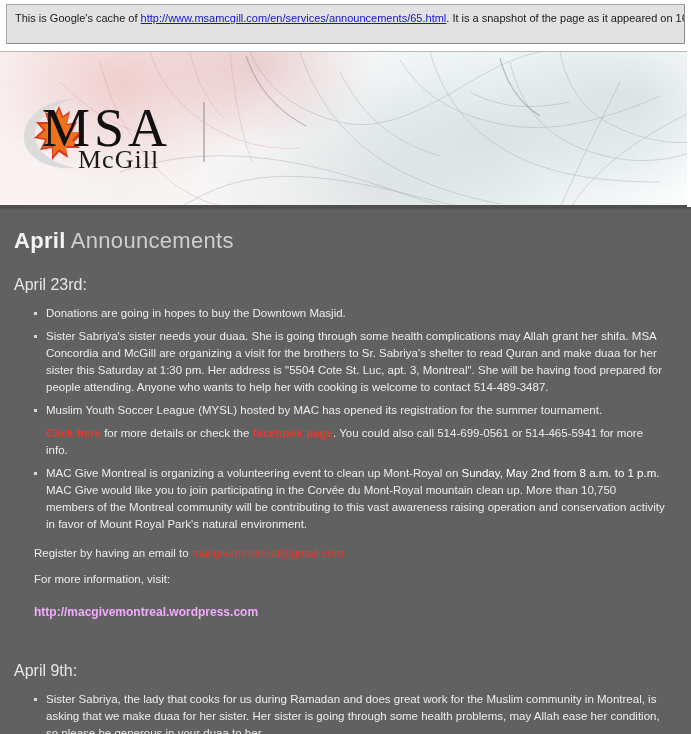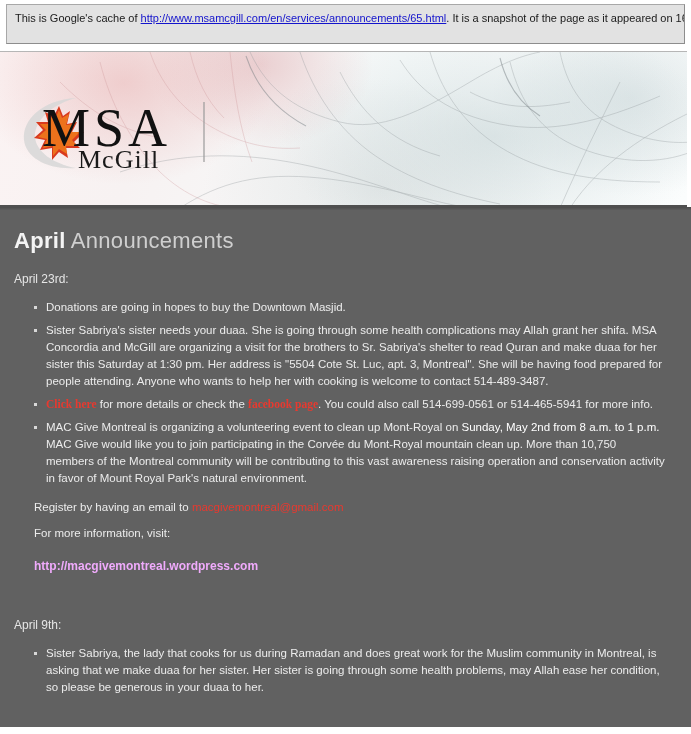--- a/index.html
+++ b/index.html
@@ -89,34 +89,34 @@
   }
   .content:before {
     content: "";
     position: absolute;
     left: 0; right: 0; top: 0;
     height: 3px;
     background: linear-gradient(#4b4b4b, #5d5d5d);
   }
 
   h1.page-title {
-    margin: 0 0 18px 0;
+    margin: 0 0 24px 0;
     font-size: 22px;
     font-weight: normal;
     letter-spacing: 0.3px;
     color: #cfcfcf;
     line-height: 1.1;
   }
   h1.page-title .strong {
     color: #f4f4f4;
     font-weight: bold;
   }
 
   .date-head {
-    font-size: 12px;
+    font-size: 16px;
     color: #e6e6e6;
     margin: 0 0 9px 0;
     line-height: 16px;
   }
 
   ul.ann-list {
     list-style: none;
     margin: 12px;
     padding: 0;
   }
@@ -138,21 +138,20 @@
     background: #d8d8d8;
   }
   .sub-line {
     display: block;
     margin-top: 6px;
   }
   .red-link {
     color: #e8392f;
     text-decoration: none;
     font-weight: bold;
-    font-family: Liberation Serif, serif;
   }
   .red-plain {
     color: #e8392f;
     text-decoration: none;
   }
   .blue-link {
     color: #f0abfc;
     text-decoration: none;
     font-weight: bold;
     font-size: 12px;
@@ -246,20 +245,21 @@
 
     <li>
       <span>Donations are going in hopes to buy the Downtown Masjid.</span>
     </li>
 
     <li>
       <span>Sister Sabriya's sister needs your duaa. She is going through some health complications may Allah grant her shifa. MSA Concordia and McGill are organizing a visit for the brothers to Sr. Sabriya's shelter to read Quran and make duaa for her sister this Saturday at 1:30 pm. Her address is "5504 Cote St. Luc, apt. 3, Montreal". She will be having food prepared for people attending. Anyone who wants to help her with cooking is welcome to contact 514-489-3487.</span>
     </li>
 
     <li>
+      <span>Muslim Youth Soccer League (MYSL) hosted by MAC has opened its registration for the summer tournament.</span>
       <span class="sub-line"><a href="#" class="red-link">Click here</a><span> for more details or check the </span><a href="#" class="red-link">facebook page</a><span>. You could also call 514-699-0561 or 514-465-5941 for more info.</span></span>
     </li>
 
     <li>
       <span>MAC Give Montreal is organizing a volunteering event to clean up Mont-Royal on </span><b class="em">Sunday, May 2nd from 8 a.m. to 1 p.m.</b><span> MAC Give would like you to join participating in the Corvée du Mont-Royal mountain clean up. More than 10,750 members of the Montreal community will be contributing to this vast awareness raising operation and conservation activity in favor of Mount Royal Park's natural environment.</span>
     </li>
   </ul>
 
   <p class="para"><span>Register by having an email to </span><a href="#" class="red-plain">macgivemontreal@gmail.com</a></p>
 

